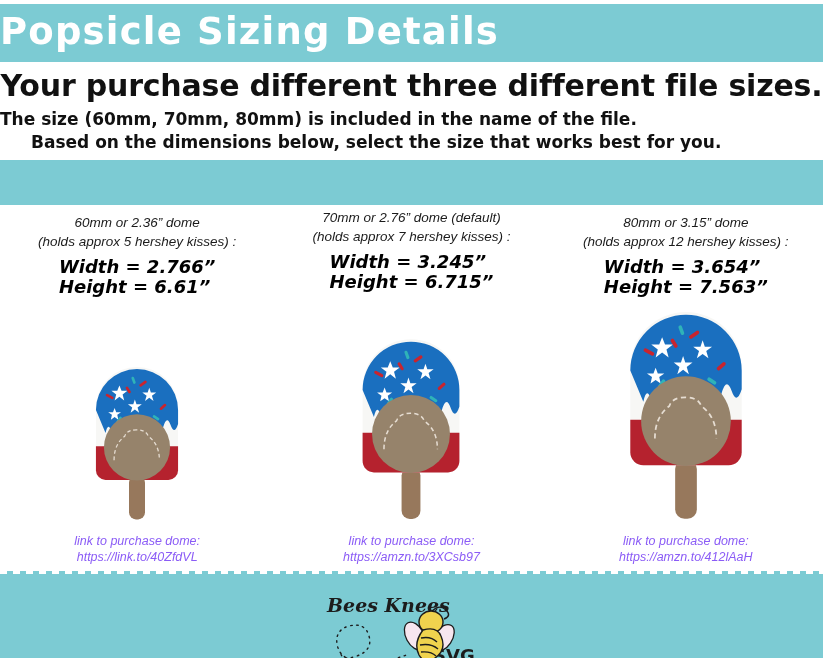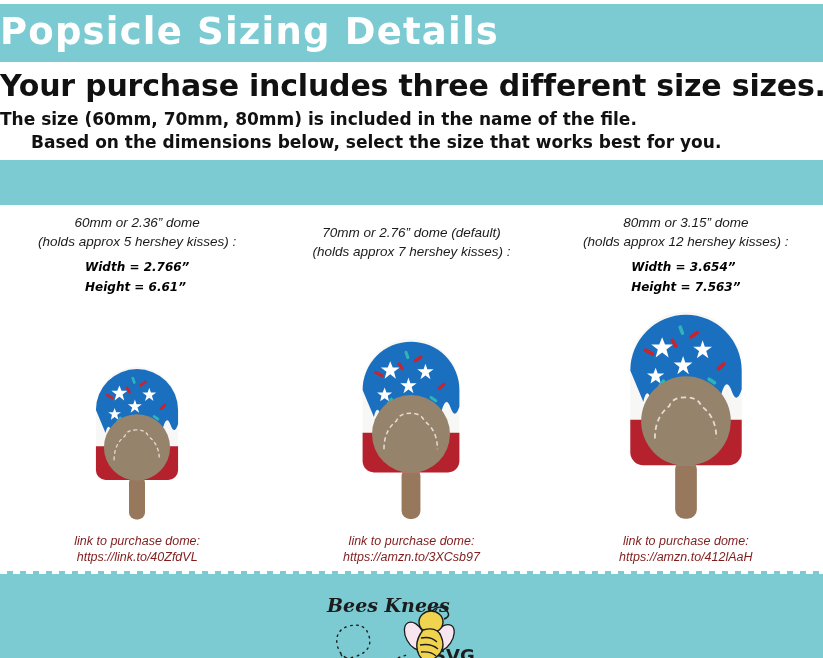--- a/index.html
+++ b/index.html
@@ -138,50 +138,50 @@
     color: #1b1b1b;
     line-height: 19px;
     font-family: "Liberation Sans", sans-serif;
     white-space: nowrap;
   }
   .col-head .hl { display: block; }
 
   .col-dims {
     margin-top: 6px;
     text-align: left;
-    font-size: 12px;
+    font-size: 18px;
     font-weight: bold;
     color: #000000;
     line-height: 20px;
     font-family: "DejaVu Sans", sans-serif;
     white-space: nowrap;
   }
 
   .pop-wrap {
     flex: 1 1 auto;
     display: flex;
     align-items: flex-end;
     justify-content: center;
     width: 100%;
   }
 
   .col-link {
     text-align: center;
     font-size: 12.5px;
-    color: #7f1d1d;
+    color: #8b5cf6;
     line-height: 16px;
     font-family: "Liberation Sans", sans-serif;
     white-space: nowrap;
     padding-bottom: 6px;
   }
   .col-link .ll { display: block; }
 
   
   .col-1 .col-head { margin-top: 6px; }
-  .col-2 .col-head { margin-top: 16px; }
+  .col-2 .col-head { margin-top: 1px; }
   .col-3 .col-head { margin-top: 6px; }
 
   .pop-1 { margin-bottom: 12px; }
   .pop-2 { margin-bottom: 12px; }
   .pop-3 { margin-bottom: 12px; }
 
   
   .logo {
     position: absolute;
     top: 592px;
@@ -194,21 +194,21 @@
 </style>
 </head>
 <body>
 
 <div id="page">
 
   <div class="band-teal title-band"></div>
   <div class="page-title">Popsicle Sizing Details</div>
 
   <div class="subtitle-band"></div>
-  <div class="subtitle-main">Your purchase includes three different size sizes.</div>
+  <div class="subtitle-main">Your purchase different three different file sizes.</div>
   <div class="subtitle-line subtitle-line-1">The size (60mm, 70mm, 80mm) is included in the name of the file.</div>
   <div class="subtitle-line subtitle-line-2">Based on the dimensions below, select the size that works best for you.</div>
 
   <div class="band-teal divider-band"></div>
 
   <div class="columns">
 
     <div class="column col-1">
       <div class="col-head">
         <span class="hl">60mm or 2.36” dome</span>
@@ -261,20 +261,30 @@
       <div class="col-link">
         <span class="ll">link to purchase dome:</span>
         <span class="ll">https://link.to/40ZfdVL</span>
       </div>
     </div>
 
     <div class="column col-2">
       <div class="col-head">
         <span class="hl">70mm or 2.76” dome (default)</span>
         <span class="hl">(holds approx 7 hershey kisses) :</span>
+      </div>
+      <div class="col-dims">
+        <div>
+          <span>Width</span>
+          <span>= 3.245”</span>
+        </div>
+        <div>
+          <span>Height</span>
+          <span>= 6.715”</span>
+        </div>
       </div>
       <div class="pop-wrap">
         <svg class="pop-2" width="132" height="189" viewBox="0 0 210 300">
           <rect x="90" y="215" width="30" height="82" rx="13" fill="#97785c"></rect>
           <path d="M28 88 a77 77 0 0 1 154 0 L182 205 a18 18 0 0 1 -18 18 L46 223 a18 18 0 0 1 -18 -18 Z" fill="#f7f7f5"></path>
           <path d="M28 160 L182 160 L182 205 a18 18 0 0 1 -18 18 L46 223 a18 18 0 0 1 -18 -18 Z" fill="#b5222e"></path>
           <path d="M28 92 a77 77 0 0 1 154 0 L182 118
                    q-7 22 -14 2 q-7 -20 -14 4 q-6 26 -13 1
                    q-7 -23 -14 6 q-7 28 -14 -1
                    q-7 -24 -14 5 q-7 26 -14 -2

